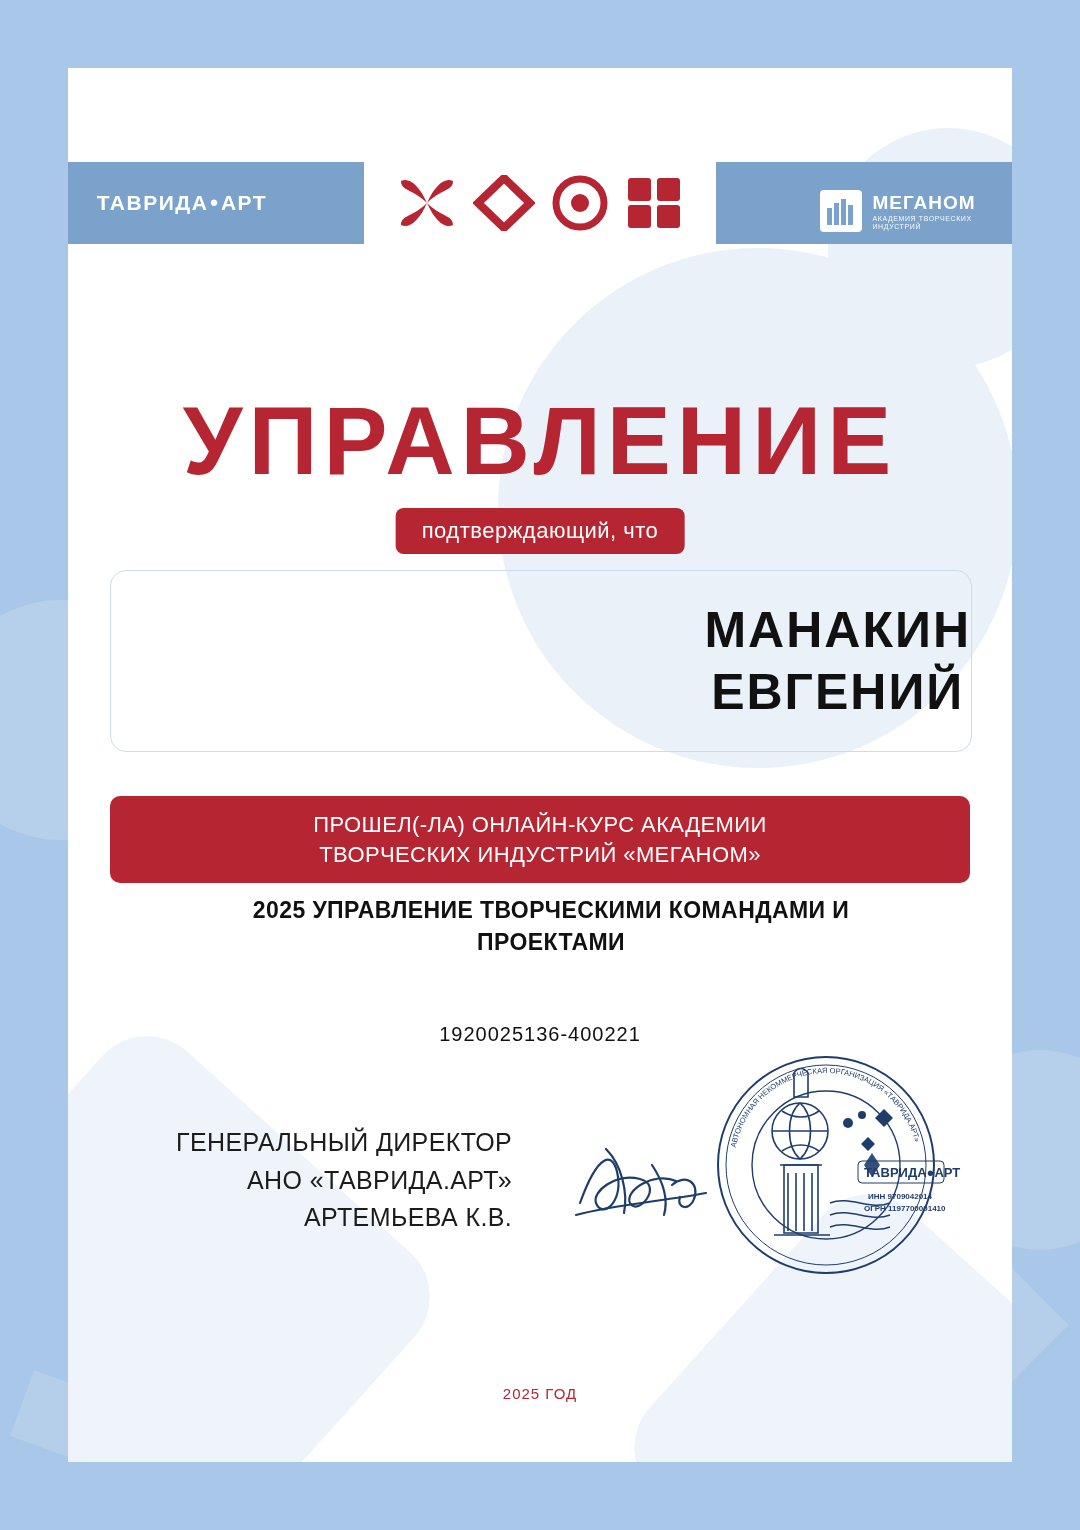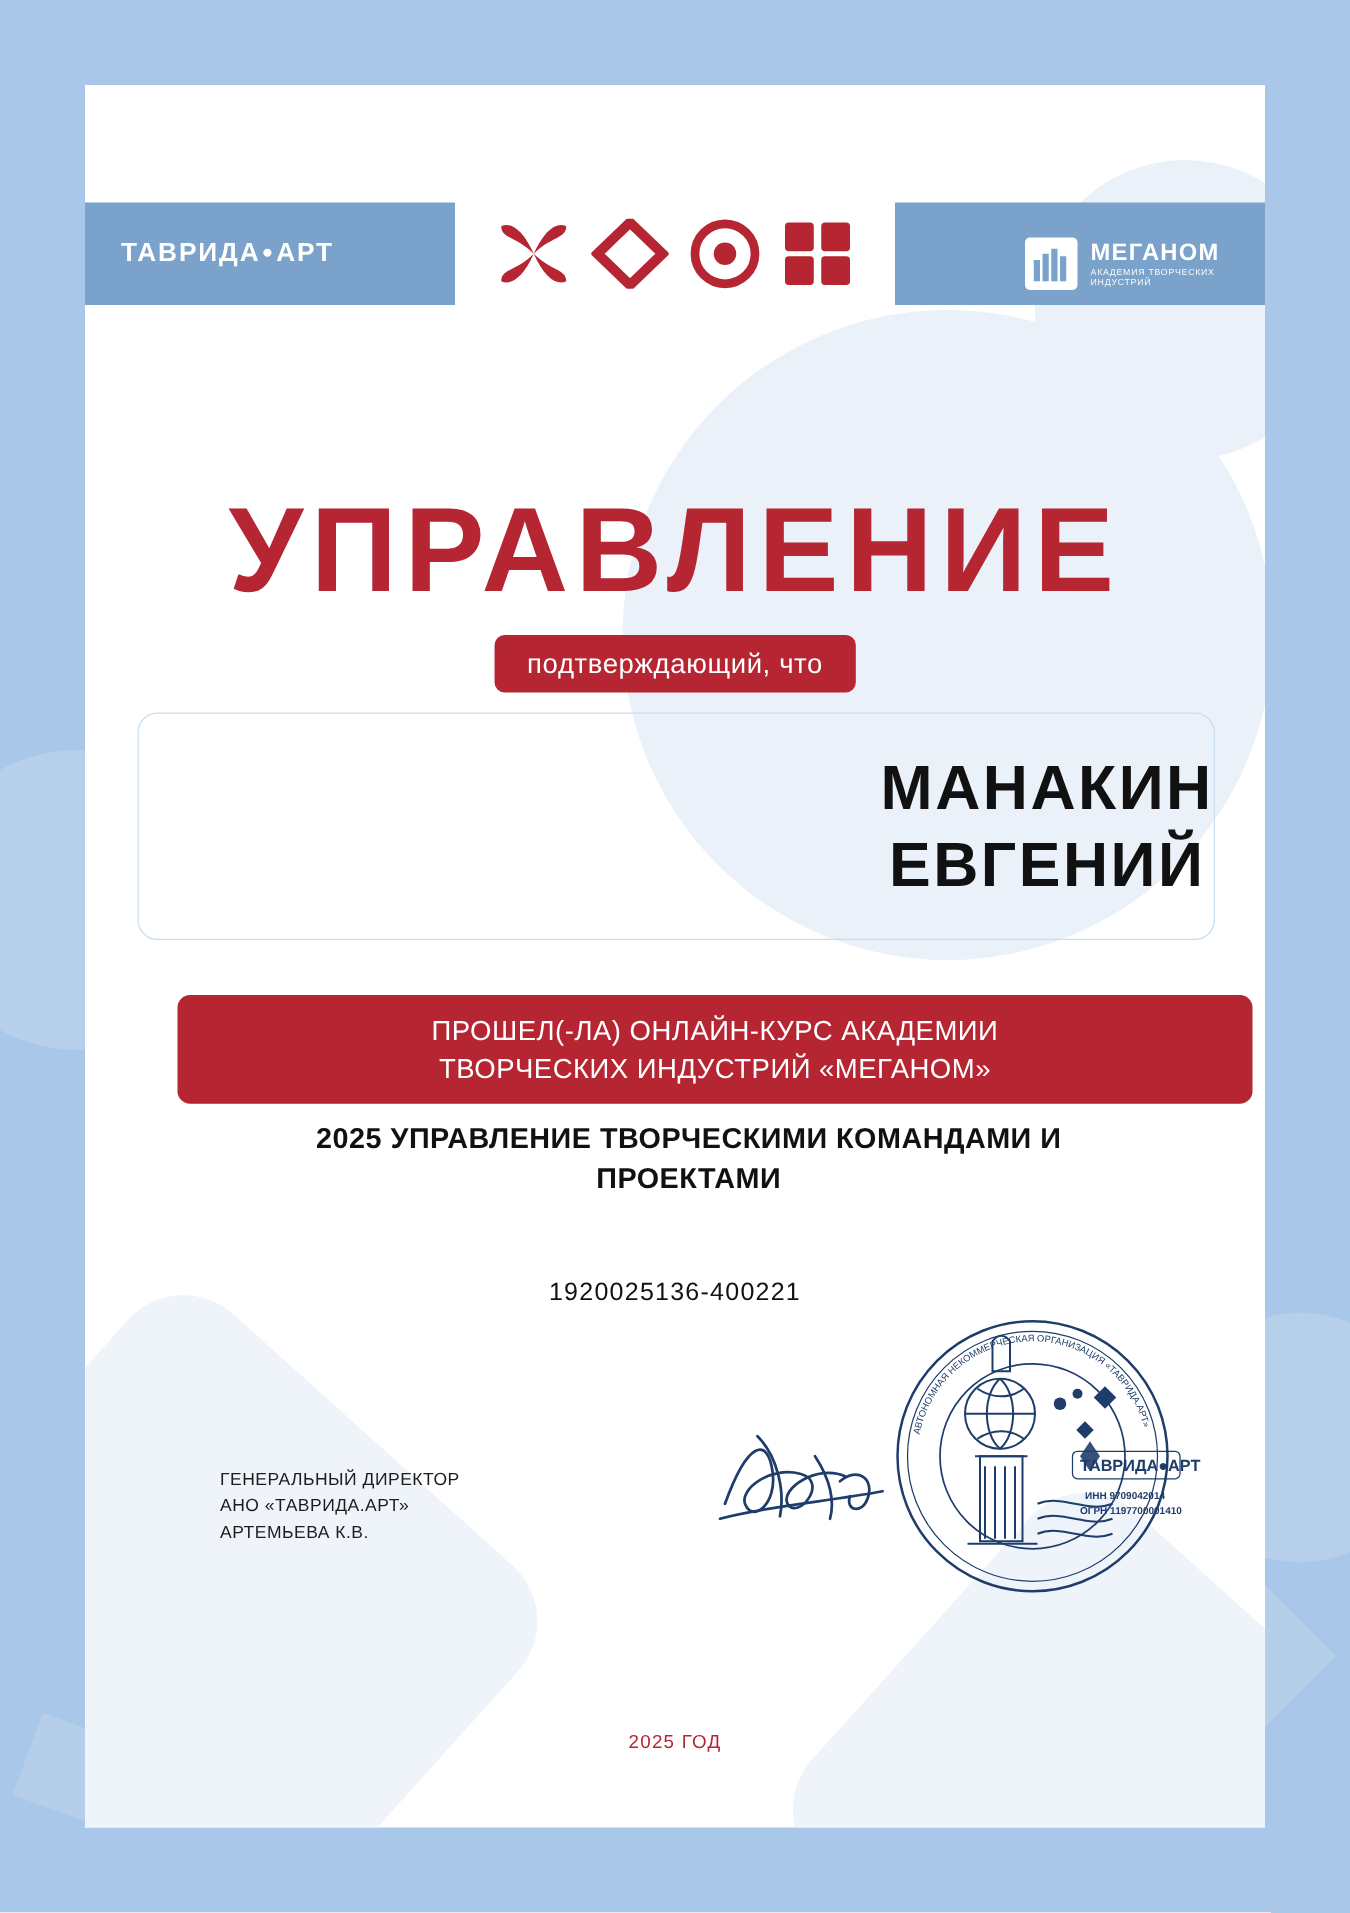--- a/index.html
+++ b/index.html
@@ -202,21 +202,20 @@
     color: #ffffff;
     border-radius: 10px;
     padding: 14px 20px;
     box-sizing: border-box;
     text-align: center;
     font-size: 22px;
     letter-spacing: 0.4px;
     line-height: 1.35;
     z-index: 4;
     white-space: pre-line;
-    margin-left: 32px;
   }
 
   .course-name {
     position: absolute;
     top: 826px;
     left: 53px;
     width: 860px;
     text-align: center;
     font-weight: 700;
     font-size: 23px;
@@ -235,28 +234,29 @@
     text-align: center;
     font-weight: 400;
     font-size: 20px;
     letter-spacing: 1px;
     color: #111111;
     z-index: 4;
   }
 
   .signatory {
     position: absolute;
-    top: 1105px;
+    top: 1056px;
     left: 108px;
-    font-size: 14px;
+    font-size: 25px;
     line-height: 1.5;
     letter-spacing: 0.4px;
     color: #1c1c1c;
     z-index: 4;
     white-space: pre-line;
+    text-align: right;
   }
 
   .stamp-area {
     position: absolute;
     top: 985px;
     left: 500px;
     width: 400px;
     height: 230px;
     z-index: 4;
   }

